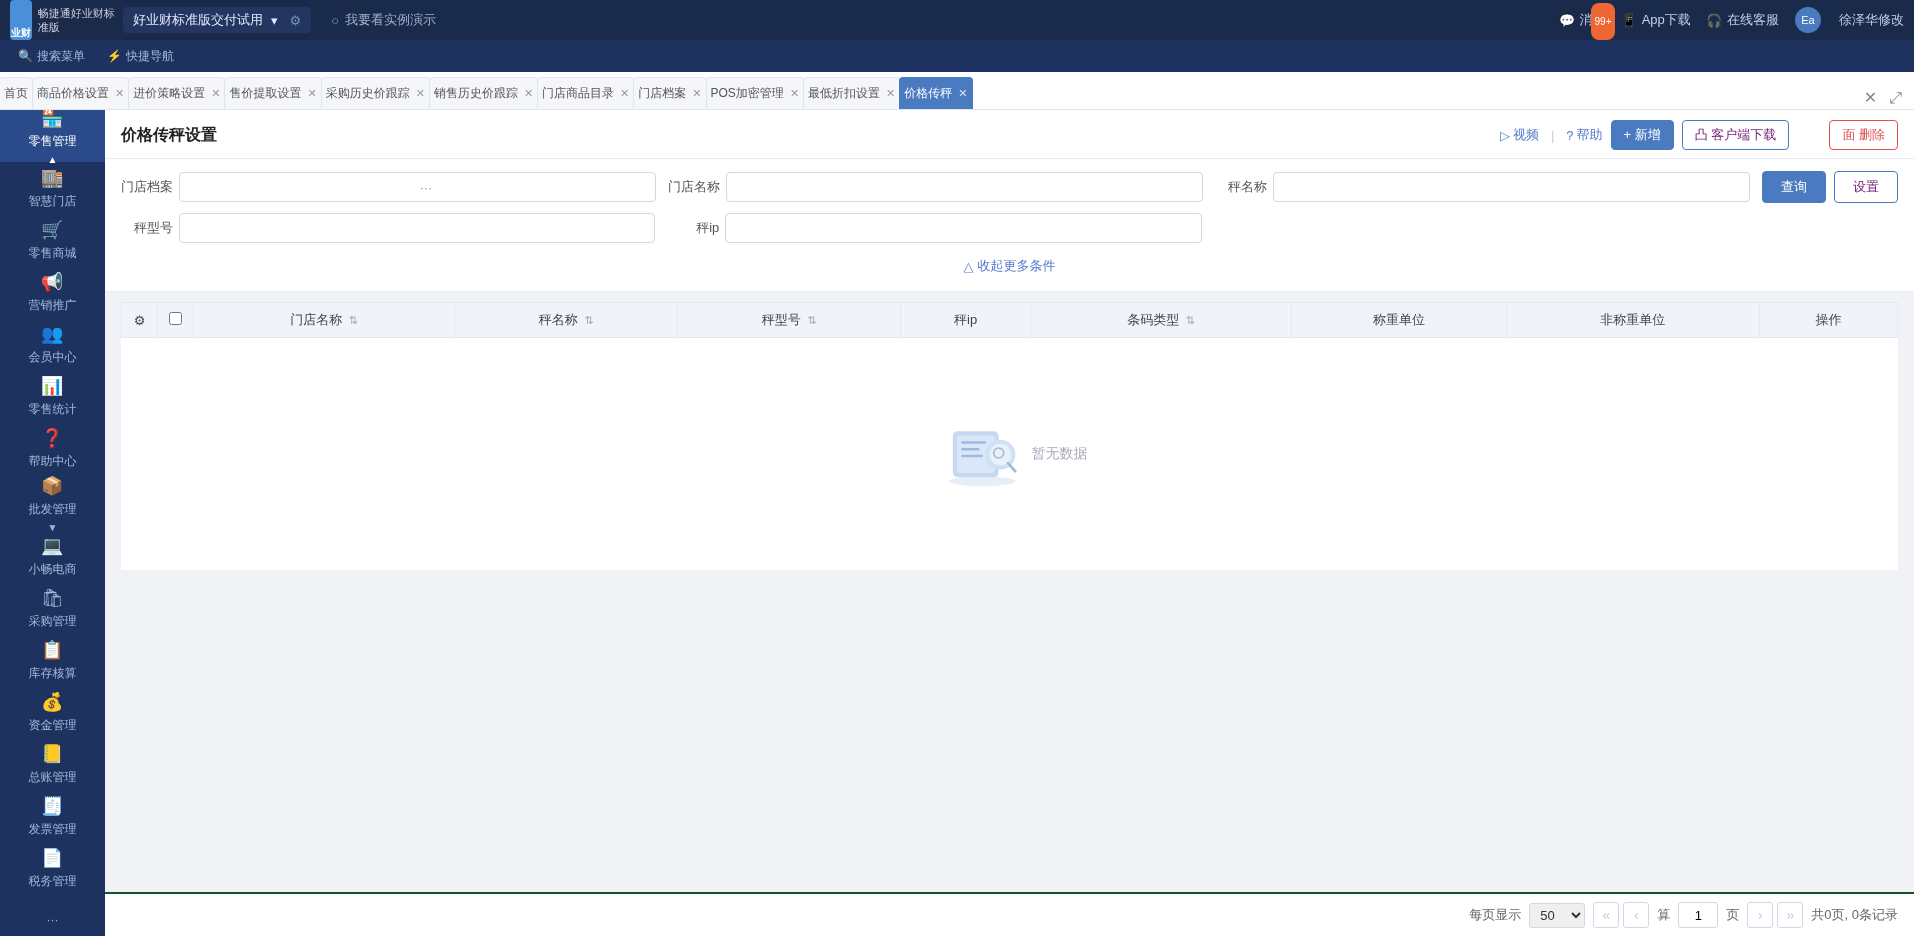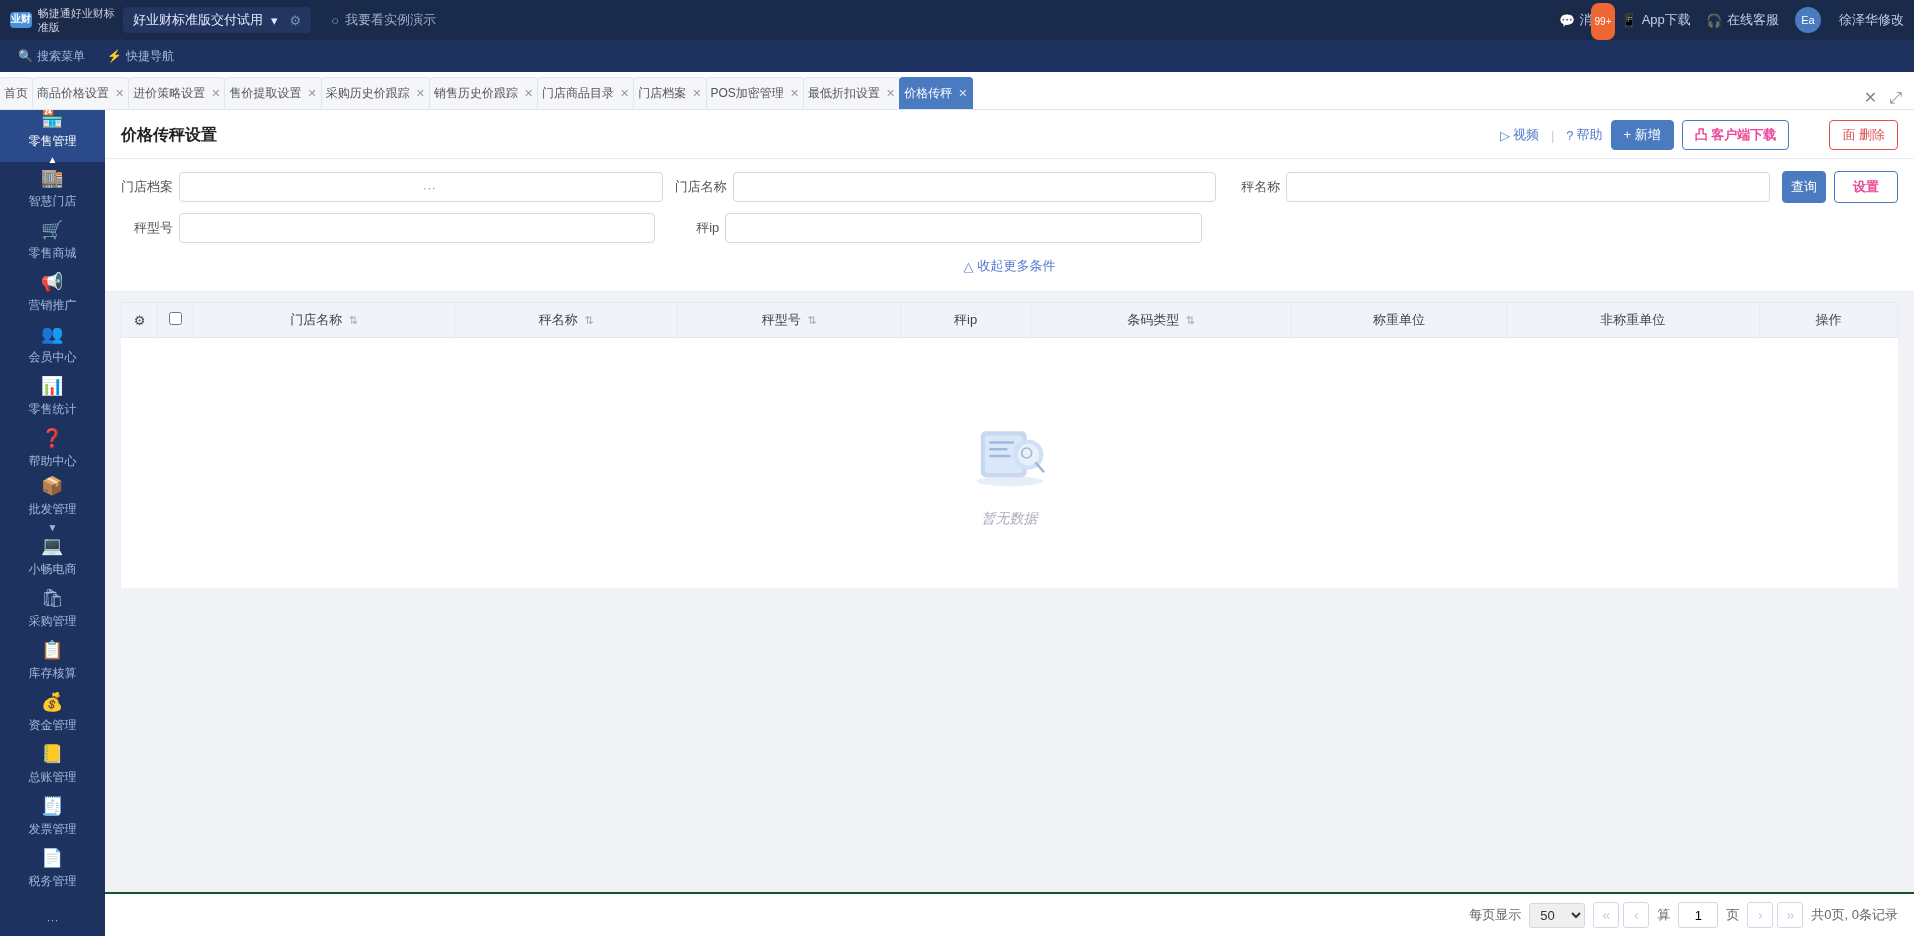--- a/index.html
+++ b/index.html
@@ -1,21 +1,21 @@
 <!DOCTYPE html>
 <html><head>
   <meta charset="utf-8">
   <style>
     * { box-sizing: border-box; margin: 0; padding: 0; }
     body { font-family: "Microsoft YaHei", "PingFang SC", Arial, sans-serif; font-size: 13px; background: #f0f2f5; color: #333; overflow: hidden; height: 936px; display: flex; flex-direction: column; }
 
     
     .top-bar { height: 40px; background: #1a2a4a; display: flex; align-items: center; padding: 0 10px; color: #fff; flex-shrink: 0; }
     .top-bar-logo { display: flex; align-items: center; gap: 6px; width: 105px; }
-    .logo-icon { width: 28px; height: 16px; background: #4a90d9; border-radius: 4px; display: flex; align-items: flex-start; justify-content: center; font-size: 10px; color: #fff; font-weight: bold; }
+    .logo-icon { width: 28px; height: 40px; background: #4a90d9; border-radius: 4px; display: flex; align-items: flex-end; justify-content: center; font-size: 10px; color: #fff; font-weight: bold; }
     .logo-text { font-size: 11px; color: #ccd; line-height: 1.3; }
     .top-bar-selector { display: flex; align-items: center; gap: 8px; background: #243660; border-radius: 4px; padding: 4px 10px; margin-left: 8px; cursor: pointer; }
     .top-bar-selector span { font-size: 13px; color: #e0e8ff; }
     .top-bar-demo { display: flex; align-items: center; gap: 6px; margin-left: 20px; color: #a0b0d0; font-size: 13px; cursor: pointer; }
     .top-bar-spacer { flex: 1; }
     .top-bar-actions { display: flex; align-items: center; gap: 16px; }
     .top-bar-action { display: flex; align-items: center; gap: 4px; color: #c0d0e8; font-size: 13px; cursor: pointer; position: relative; }
     .badge { background: #e63; color: #fff; font-size: 10px; border-radius: 8px; padding: 13px 4px; position: absolute; top: -8px; right: -10px; }
     .top-bar-user { display: flex; align-items: center; gap: 18px; color: #c0d0e8; font-size: 13px; cursor: pointer; }
     .user-avatar { width: 26px; height: 26px; background: #4a7abf; border-radius: 50%; display: flex; align-items: center; justify-content: center; font-size: 11px; color: #fff; }
@@ -50,21 +50,21 @@
     .content-pane { flex: 1; display: flex; flex-direction: column; background: #f0f2f5; overflow: hidden; }
 
     
     .page-header { background: #fff; padding: 10px 16px 8px; display: flex; align-items: center; justify-content: space-between; border-bottom: 1px solid #e8ecf4; flex-shrink: 0; }
     .page-title { font-size: 16px; font-weight: bold; color: #222; }
     .page-header-actions { display: flex; align-items: center; gap: 8px; }
     .action-link { color: #5577cc; font-size: 13px; cursor: pointer; display: flex; align-items: center; gap: 3px; }
     .sep { color: #ccc; margin: 0 4px; }
     .btn { padding: 5px 12px; border-radius: 4px; font-size: 13px; cursor: pointer; display: flex; align-items: center; gap: 4px; border: 1px solid transparent; }
     .btn-primary { background: #4a7abf; color: #fff; border-color: #4a7abf; }
-    .btn-outline { background: #fff; color: #ec4899; border-color: #4a7abf; font-weight: bold; }
+    .btn-outline { background: #fff; color: #701a75; border-color: #4a7abf; }
     .btn-danger { background: #fff; color: #e05050; border-color: #e05050; margin-left: 32px; }
 
     
     .filter-area { background: #fff; padding: 12px 16px; border-bottom: 1px solid #e8ecf4; flex-shrink: 0; }
     .filter-row { display: flex; align-items: center; gap: 12px; margin-bottom: 10px; }
     .filter-row:last-child { margin-bottom: 0; }
     .filter-item { display: flex; align-items: center; gap: 6px; flex: 1; min-width: 0; }
     .filter-label { color: #555; font-size: 13px; white-space: nowrap; min-width: 52px; text-align: right; }
     .filter-input { flex: 1; border: 1px solid #d0d7e8; border-radius: 4px; padding: 5px 8px; font-size: 13px; color: #333; outline: none; height: 30px; }
     .filter-input-icon { flex: 1; display: flex; align-items: center; border: 1px solid #d0d7e8; border-radius: 4px; padding: 5px 8px; height: 30px; gap: 4px; cursor: pointer; }
@@ -76,21 +76,21 @@
     
     .table-area { flex: 1; overflow: auto; padding: 10px 16px 0; }
     .data-table { width: 100%; border-collapse: collapse; background: #fff; }
     .data-table th { background: #f0f3fa; border: 1px solid #e2e8f4; padding: 8px 10px; font-size: 13px; color: #444; font-weight: 500; text-align: center; white-space: nowrap; }
     .data-table th .sort-icon { color: #aaa; font-size: 11px; margin-left: 3px; }
     .data-table td { border: 1px solid #e8ecf4; padding: 8px 10px; font-size: 13px; color: #555; text-align: center; }
     .table-settings-col { width: 36px; }
     .table-check-col { width: 36px; }
 
     
-    .empty-state { display: flex; flex-direction: column; align-items: center; justify-content: center; padding: 60px 0; font-style: italic; }
+    .empty-state { display: flex; flex-direction: row; align-items: center; justify-content: center; padding: 60px 0; }
     .empty-icon { width: 100px; height: 100px; margin-bottom: 12px; }
     .empty-text { color: #aab; font-size: 14px; }
 
     
     .pagination-bar { background: #fff; border-top: 2px solid #14532d; padding: 8px 16px; display: flex; align-items: center; justify-content: flex-end; gap: 8px; flex-shrink: 0; }
     .page-size-label { color: #666; font-size: 13px; }
     .page-size-select { border: 1px solid #d0d7e8; border-radius: 3px; padding: 3px 6px; font-size: 13px; color: #333; }
     .page-nav { display: flex; align-items: center; gap: 4px; }
     .page-nav-btn { background: none; border: 1px solid #d0d7e8; border-radius: 3px; width: 26px; height: 26px; cursor: pointer; display: flex; align-items: center; justify-content: center; font-size: 14px; color: #666; }
     .page-nav-btn:disabled { color: #ccc; cursor: default; }
@@ -312,21 +312,21 @@
         </div>
         <div class="filter-item">
           <span class="filter-label">门店名称</span>
           <input class="filter-input" type="text" style="">
         </div>
         <div class="filter-item">
           <span class="filter-label">秤名称</span>
           <input class="filter-input" type="text" style="">
         </div>
         <div style="display:flex;gap:8px;align-items:center;flex-shrink:0;">
-          <button class="btn btn-primary" style="height:32px;padding:5px 8px;">查询</button>
+          <button class="btn btn-primary" style="height:32px;padding:5px 18px;">查询</button>
           <button class="btn btn-outline" style="height:32px;padding:5px 18px;">设置</button>
         </div>
       </div>
       <div class="filter-row">
         <div class="filter-item">
           <span class="filter-label">秤型号</span>
           <input class="filter-input" type="text" style="">
         </div>
         <div class="filter-item">
           <span class="filter-label">秤ip</span>

